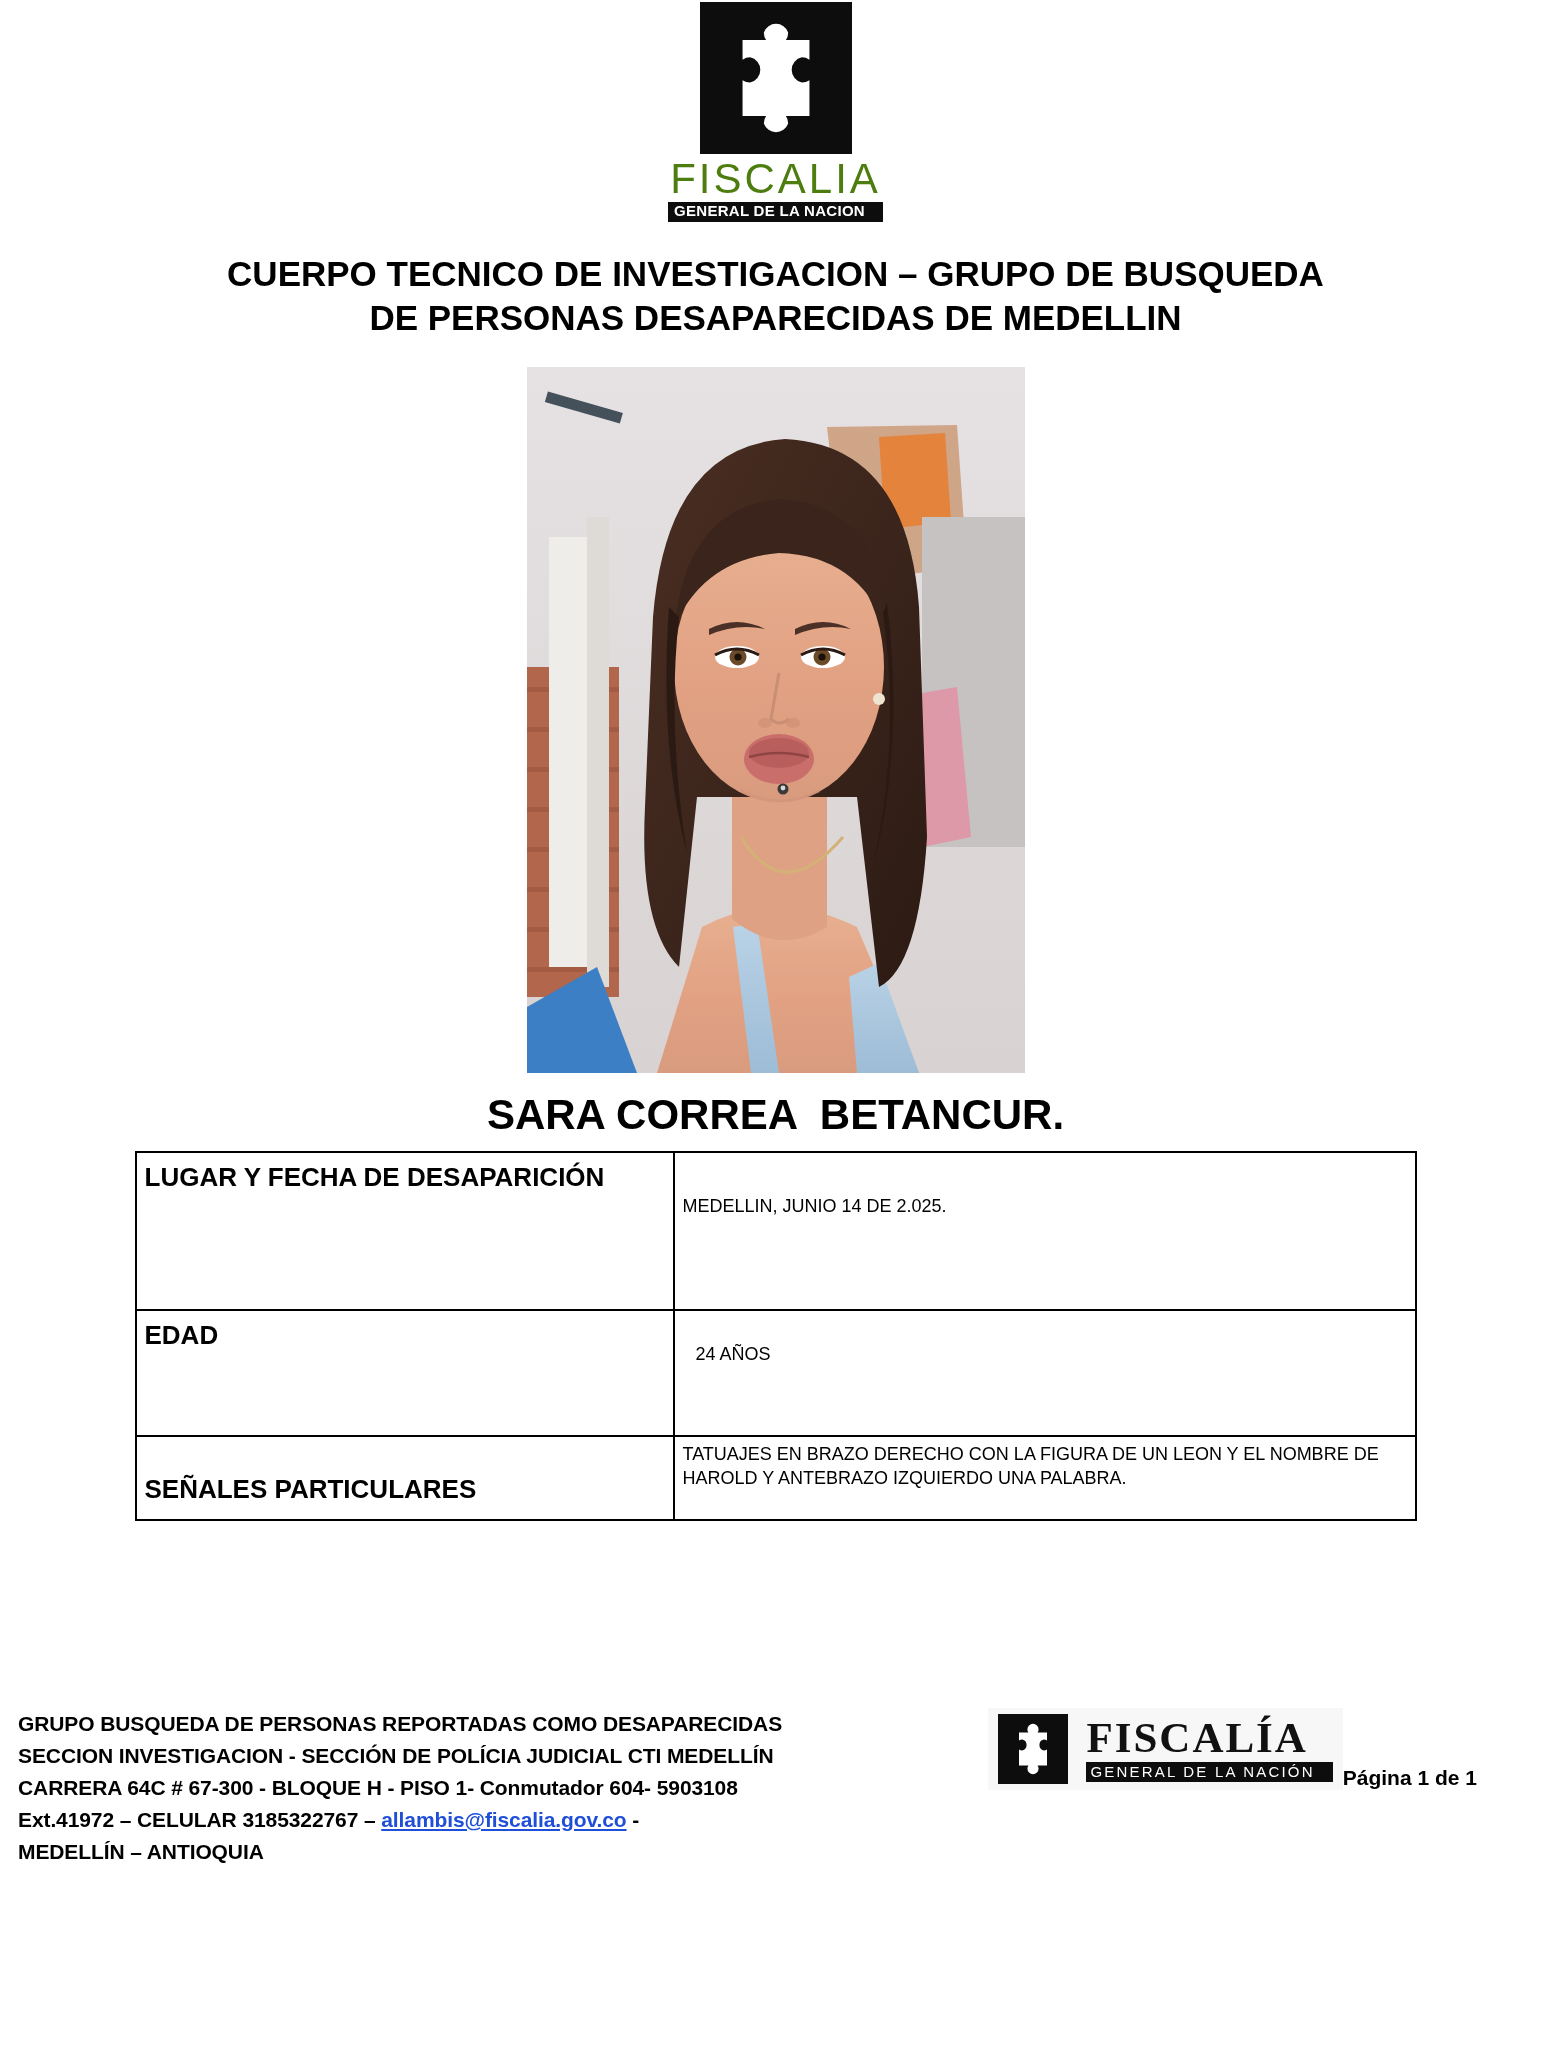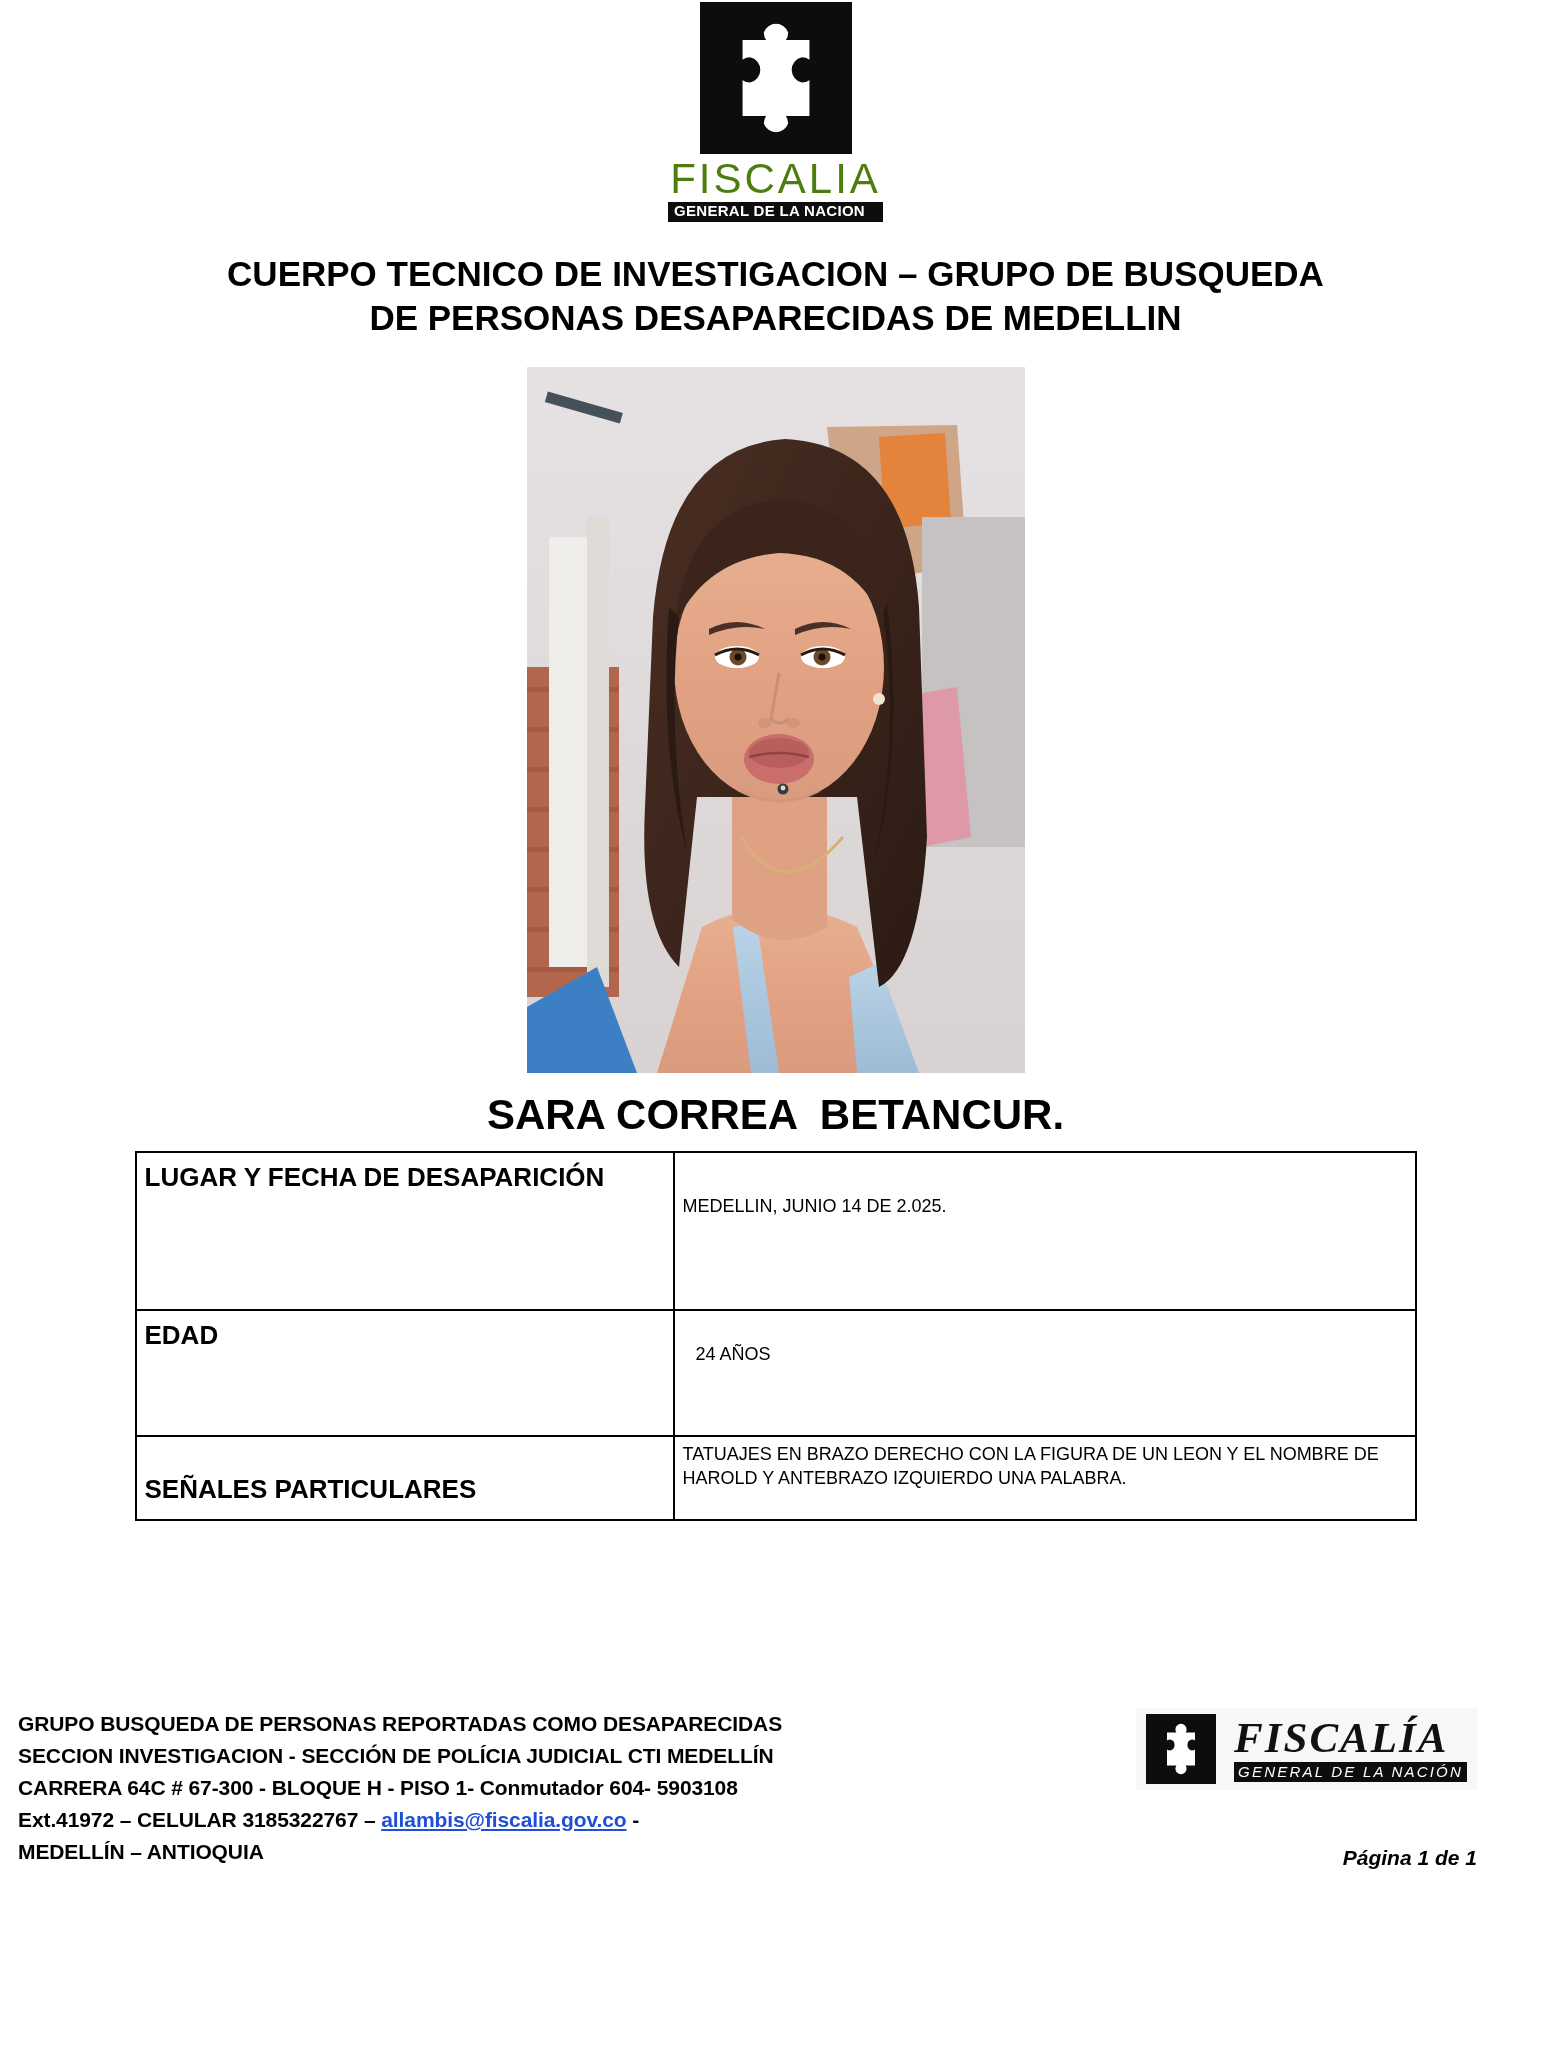--- a/index.html
+++ b/index.html
@@ -141,24 +141,23 @@
     letter-spacing: -0.1px;
     white-space: nowrap;
   }
   .footer-text .ln { display: block; }
   .mail-link {
     color: #1f4fd8;
     text-decoration: underline;
   }
   .footer-right {
     display: flex;
-    flex-direction: column;
+    flex-direction: row;
     align-items: flex-end;
     padding-right: 56px;
-    font-style: italic;
   }
   .footer-logo {
     display: flex;
     align-items: center;
     background: #f7f7f7;
     padding: 6px 10px;
   }
   .fl-square {
     width: 70px;
     height: 70px;
@@ -175,21 +174,21 @@
     line-height: 1.0;
     color: #111111;
   }
   .fl-sub {
     background: #0d0d0d;
     color: #ffffff;
     font-family: "Liberation Sans", sans-serif;
     font-size: 15px;
     letter-spacing: 2.2px;
     text-align: right;
-    padding: 2px 4px 3px 4px;
+    padding: 2px 18px 3px 4px;
     margin-top: 3px;
     line-height: 1.05;
   }
   .page-number {
     font-size: 21px;
     font-weight: bold;
     margin-top: 56px;
   }
 </style>
 </head>

